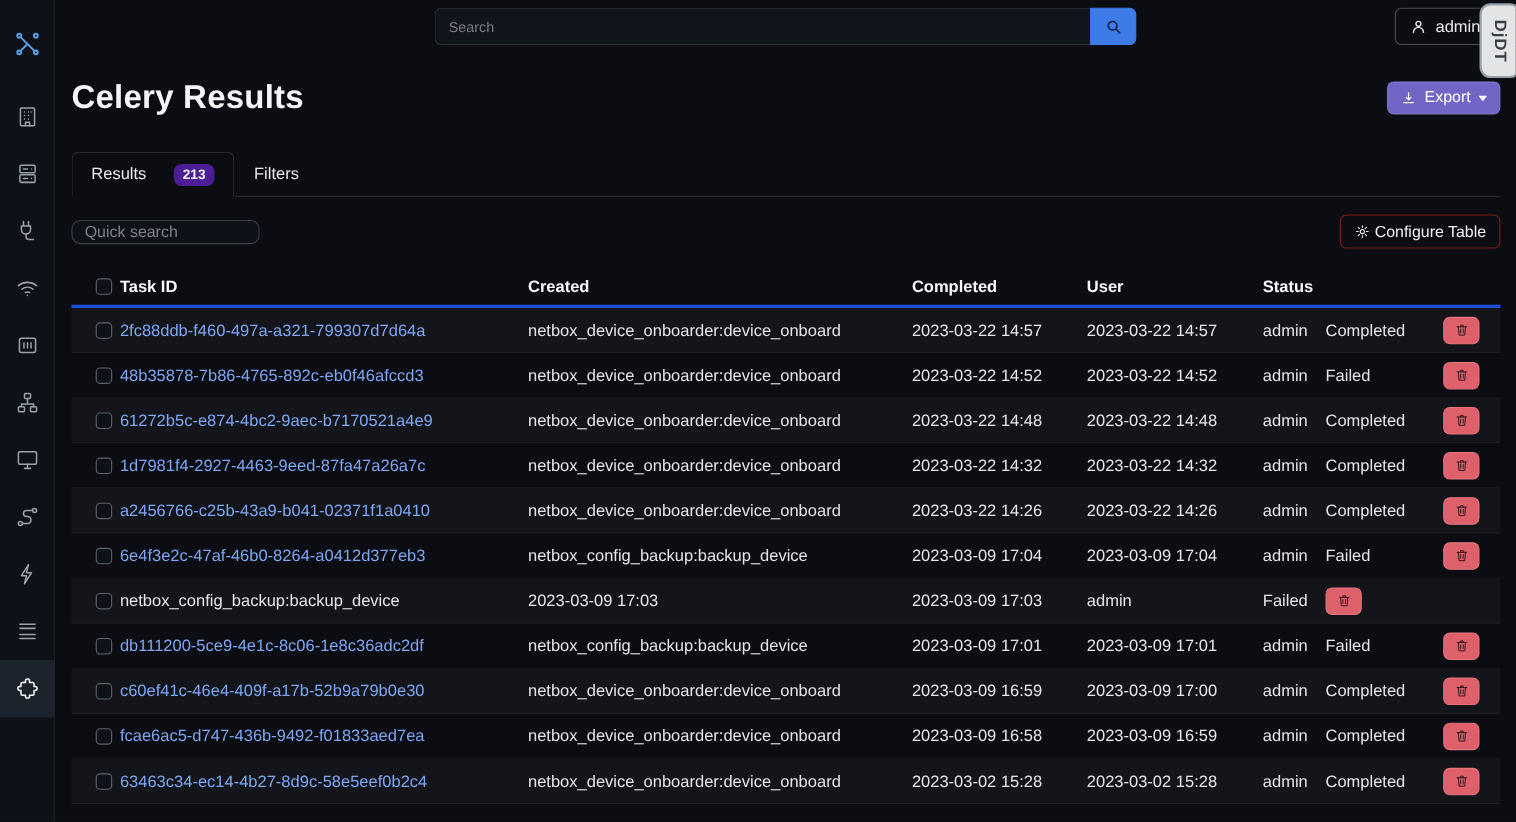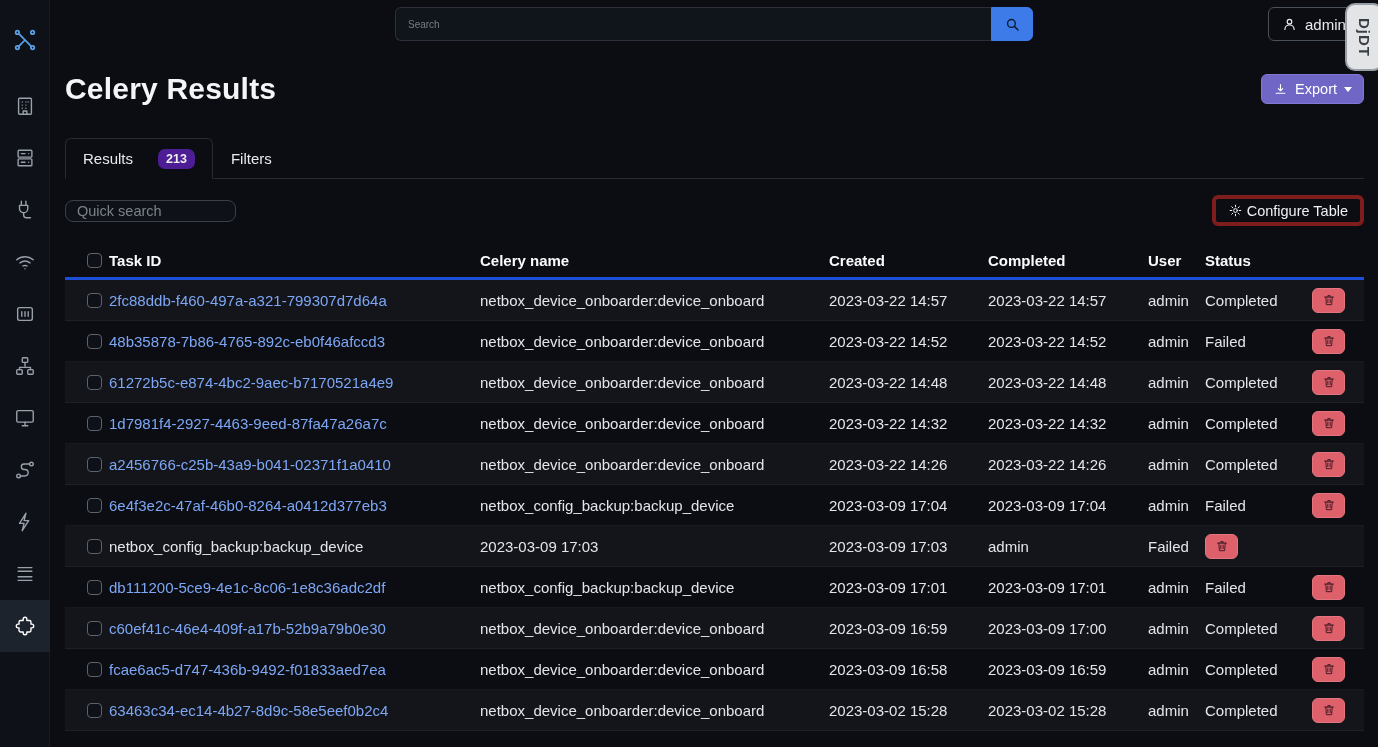--- a/index.html
+++ b/index.html
@@ -28,21 +28,21 @@
 
   
   .main { flex:1; position:relative; }
 
   .topbar { height:48px; position:relative; }
   .search-wrap { position:absolute; left:345px; top:7px; display:flex; }
   .global-search {
     width:596px; height:34px;
     background:#10141b; border:1px solid #2b303a; border-right:none;
     border-radius:6px 0 0 6px; padding:0 12px;
-    color:#e2e5e9; font-size:10px; font-family:inherit; outline:none;
+    color:#e2e5e9; font-size:13px; font-family:inherit; outline:none;
   }
   .global-search::placeholder { color:#767d86; }
   .search-btn {
     width:42px; height:34px; background:#3d7be8; border:1px solid #3d7be8;
     border-radius:0 6px 6px 0; cursor:pointer;
     display:flex; align-items:center; justify-content:center;
   }
   .search-btn svg { stroke:#0b1b33; fill:none; stroke-width:2; stroke-linecap:round; }
   .user-btn {
     position:absolute; left:1218px; top:7px; height:34px; width:140px;
@@ -88,21 +88,21 @@
 
   
   .controls { margin-top:16px; display:flex; align-items:center; justify-content:space-between; }
   .quick-search {
     width:171px; height:22px; border-radius:8px;
     background:#0e1117; border:1px solid #3a404a; padding:0 11px;
     color:#e2e5e9; font-size:14.5px; font-family:inherit; outline:none;
   }
   .quick-search::placeholder { color:#7c828a; }
   .configure-btn {
-    height:31px; border:4px solid #7f1d1d; background:transparent; border-radius:6px;
+    height:31px; border:1px solid #7f1d1d; background:transparent; border-radius:6px;
     color:#eef0f3; font-size:14.5px; font-family:inherit;
     display:flex; align-items:center; gap:4px; padding:0 12px; cursor:pointer;
   }
   .configure-btn svg { stroke:#eef0f3; fill:none; stroke-width:1.6; stroke-linecap:round; }
 
   
   .table { margin-top:17px; }
   .thead, .trow {
     display:grid;
     grid-template-columns:44px 371px 349px 159px 160px 57px 107px 1fr;
@@ -272,21 +272,20 @@
         <span>Configure Table</span>
       </button>
     </div>
 
     <div class="table">
       <div class="thead">
         <label class="cb-cell">
           <input type="checkbox" style="">
         </label>
         <div>Task ID</div>
-        <div>Celery name</div>
         <div>Created</div>
         <div>Completed</div>
         <div>User</div>
         <div>Status</div>
         <div></div>
       </div>
       <div id="table-body">
   <div class="trow">
     <label class="cb-cell">
       <input type="checkbox" style="">

